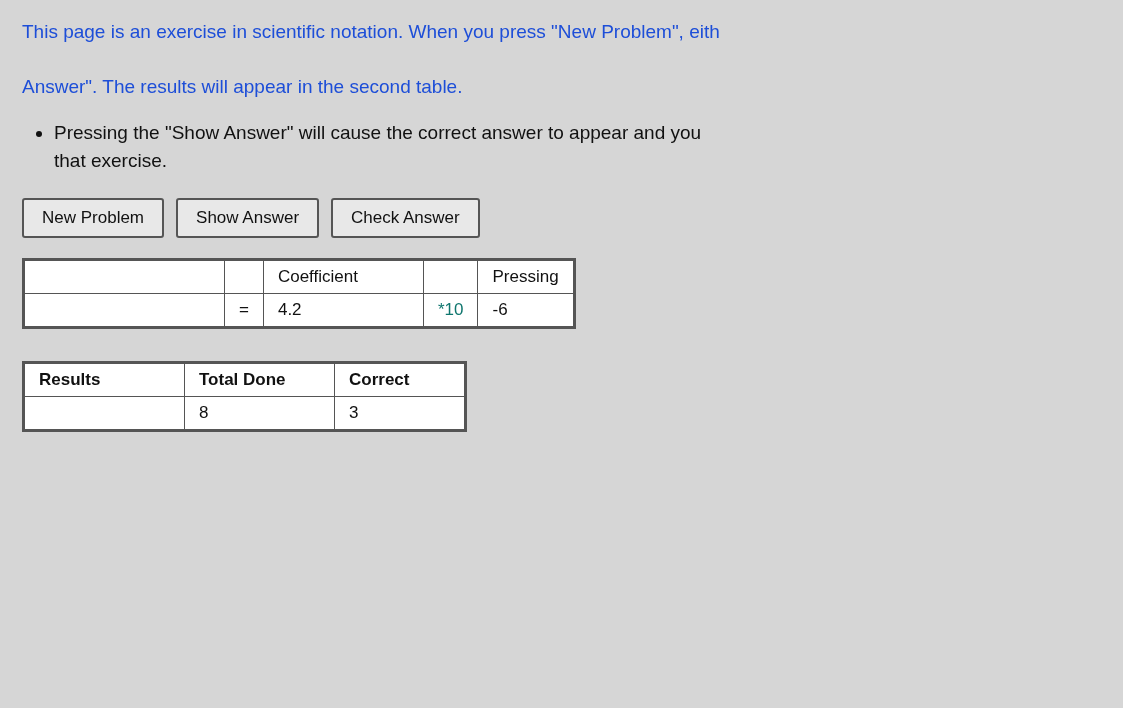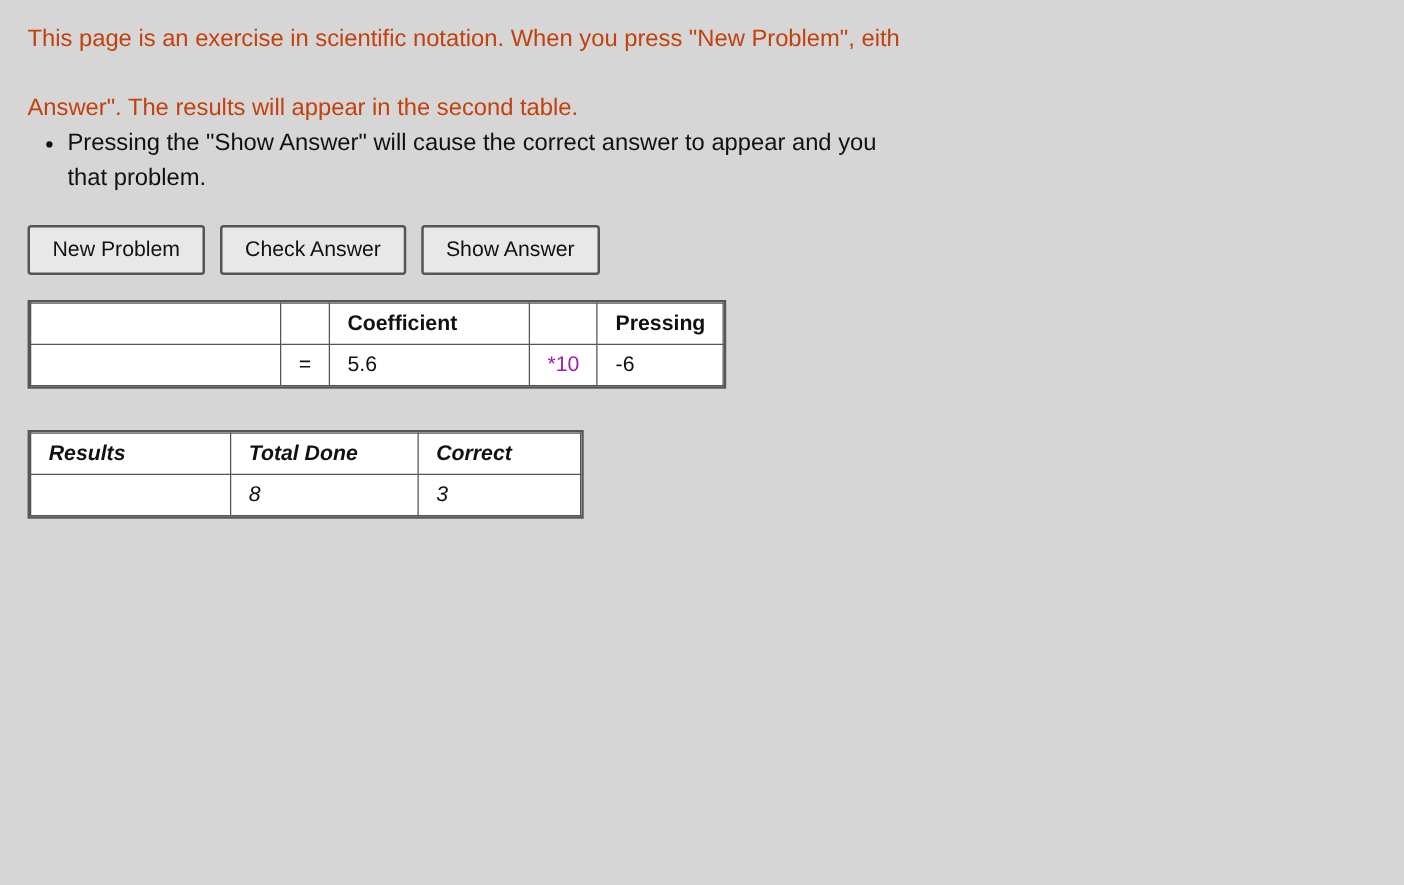--- a/index.html
+++ b/index.html
@@ -9,21 +9,22 @@
       background-color: #d6d6d6;
       padding: 18px 22px;
       width: 1123px;
       min-height: 708px;
       color: #111;
     }
 
     .description {
       font-size: 19px;
       line-height: 1.45;
-      color: #c2410c;
+      margin-bottom: 18px;
+      color: #1d4ed8;
     }
 
     .bullet-section {
       margin-bottom: 22px;
       padding-left: 10px;
     }
 
     .bullet-section ul {
       list-style: disc;
       padding-left: 22px;
@@ -62,21 +63,21 @@
 
     .problem-table th, .problem-table td {
       border: 1.5px solid #555;
       padding: 6px 14px;
       font-size: 17px;
       text-align: left;
       background: #fff;
     }
 
     .problem-table th {
-      font-weight: bold;
+      font-weight: normal;
     }
 
     .problem-number-cell {
       width: 200px;
       background: #fff;
     }
 
     .equals-cell {
       font-size: 17px;
       padding: 6px 8px;
@@ -86,33 +87,32 @@
 
     .coeff-cell {
       width: 160px;
     }
 
     .times10-cell {
       font-size: 17px;
       padding: 6px 4px;
       background: #fff;
       border: 1.5px solid #555;
-      color: #a21caf;
+      color: #0f766e;
     }
 
     .exp-cell {
       width: 80px;
     }
 
     
     .results-table-wrapper {
       border: 2px solid #555;
       background: #fff;
       display: inline-block;
-      font-style: italic;
     }
 
     .results-table {
       border-collapse: collapse;
     }
 
     .results-table th, .results-table td {
       border: 1.5px solid #555;
       padding: 6px 14px;
       font-size: 17px;
@@ -149,49 +149,49 @@
   <span>This page is an exercise in scientific notation. When you press "New Problem", eith</span><br>
   <br>
   <span>Answer". The results will appear in the second table.</span>
 </div>
 
 
 <div class="bullet-section">
   <ul>
     <li>
       <span>Pressing the "Show Answer" will cause the correct answer to appear and you </span><br>
-      <span>that problem.</span>
+      <span>that exercise.</span>
     </li>
   </ul>
 </div>
 
 
 <div class="button-row">
   <button class="action-btn">New Problem</button>
+  <button class="action-btn">Show Answer</button>
   <button class="action-btn">Check Answer</button>
-  <button class="action-btn">Show Answer</button>
 </div>
 
 
 <div class="problem-table-wrapper">
   <table class="problem-table">
     <thead>
       <tr>
         <th class="problem-number-cell"></th>
         <td class="equals-cell"></td>
         <th class="coeff-cell">Coefficient</th>
         <td></td>
         <th class="exp-cell">Pressing</th>
       </tr>
     </thead>
     <tbody>
       <tr>
         <td class="problem-number-cell"></td>
         <td class="equals-cell">=</td>
-        <td class="coeff-cell">5.6</td>
+        <td class="coeff-cell">4.2</td>
         <td class="times10-cell">*10</td>
         <td class="exp-cell">-6</td>
       </tr>
     </tbody>
   </table>
 </div>
 
 <br>
 
 

